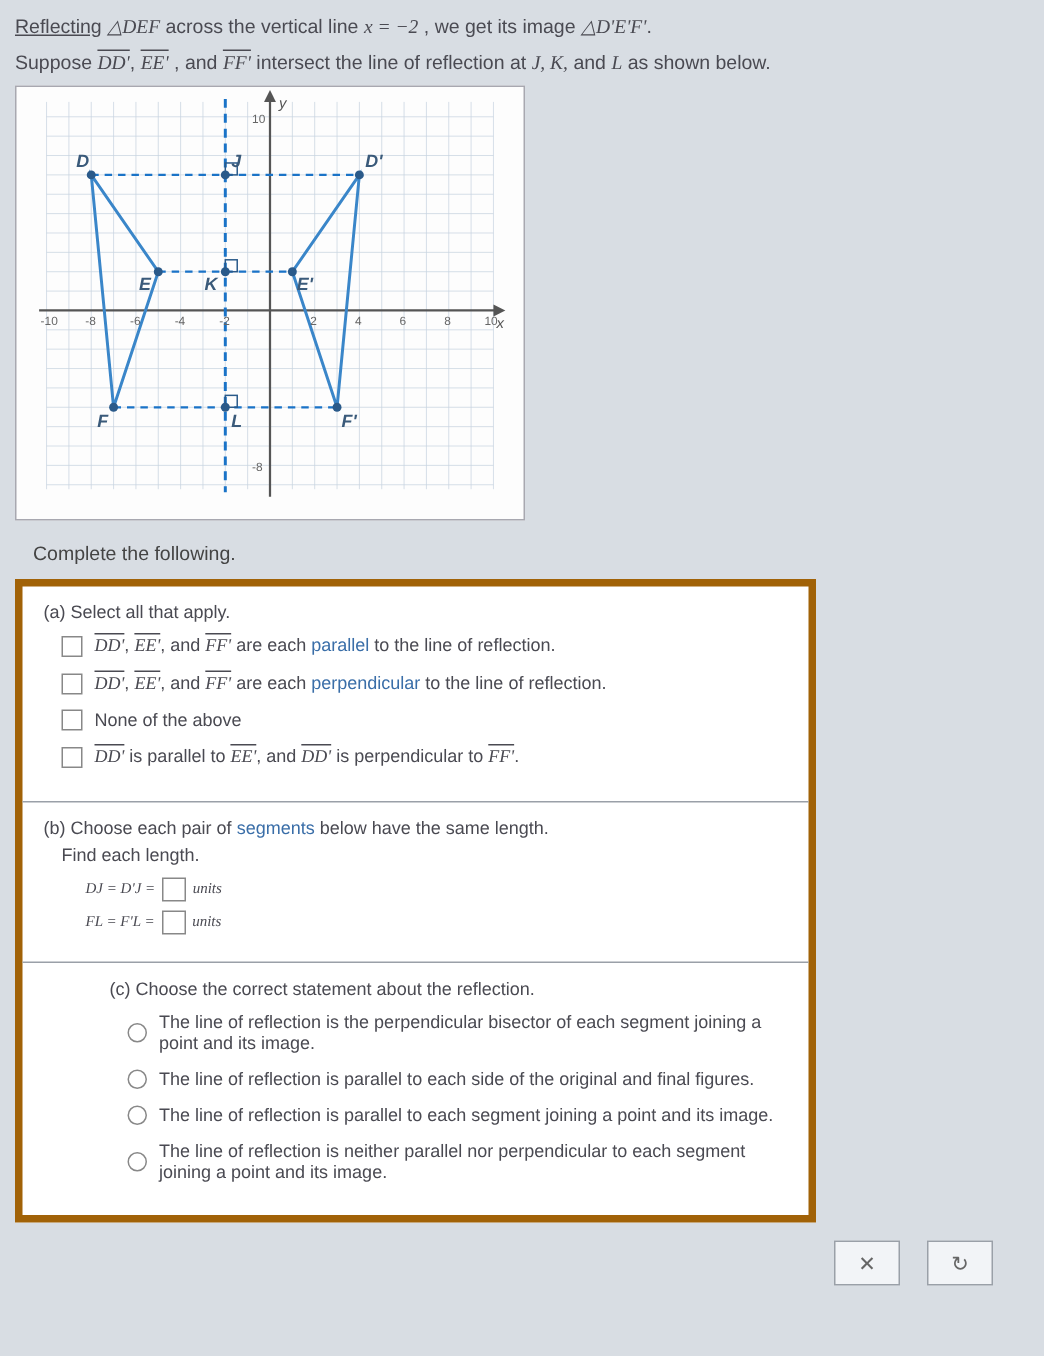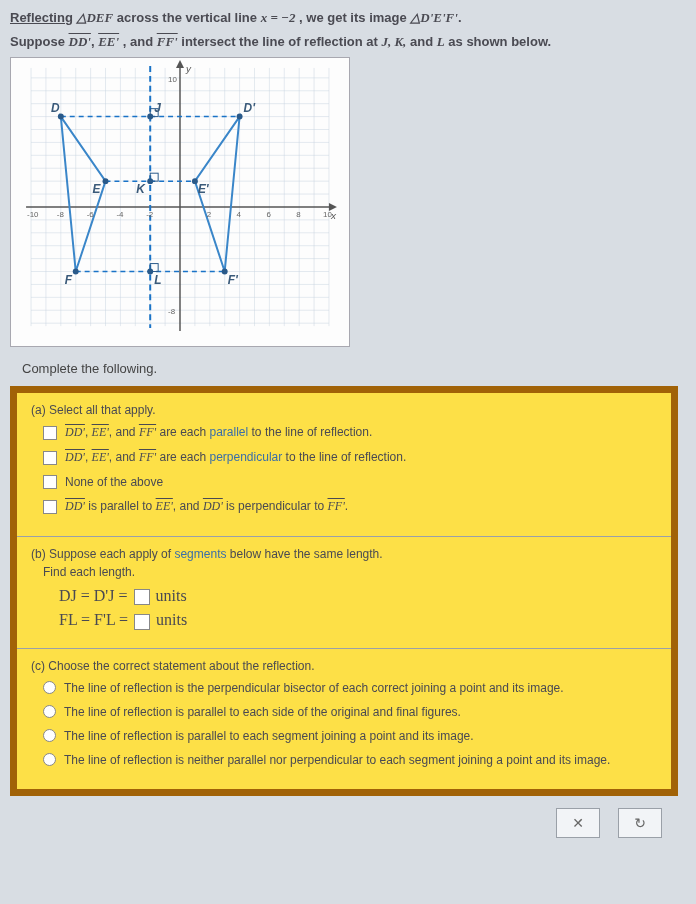--- a/index.html
+++ b/index.html
@@ -9,51 +9,51 @@
       width: 696px;
       height: 904px;
       padding: 8px 10px;
       font-size: 13px;
       color: #333;
     }
     .problem-text {
       margin-bottom: 4px;
       line-height: 1.5;
       color: #4a4a52;
-      font-weight: 700;
+      font-weight: 400;
     }
     .underline-link { text-decoration: underline; color: #4a4a52; cursor: pointer; }
     .overline { text-decoration: overline; }
     .graph-container {
       width: 340px;
       height: 290px;
       background: #fdfdfd;
       border: 1px solid #a8a8b0;
       margin: 6px 0 14px 0;
       position: relative;
     }
     .graph-svg { width: 100%; height: 100%; }
     .section-head {
       font-size: 13px;
       color: #444;
       margin-bottom: 10px;
       margin-left: 12px;
     }
     .qbox {
-      border: 7px solid #a16207;
-      background: #fde047;
-      width: 668px;
+      border: 5px solid #a16207;
+      background: #ffffff;
+      width: 534px;
       font-size: 12px;
       color: #4a4a52;
     }
     .qpart {
       border-bottom: 1px solid #9aa0a8;
       padding: 10px 14px 12px 14px;
     }
-    .qpart:last-child { border-bottom: none; }
+    .qpart:last-child { border-bottom: none; margin-left: 44px; }
     .opt-row {
       display: flex;
       align-items: center;
       margin: 8px 0 10px 12px;
       gap: 8px;
     }
     .chk {
       width: 14px; height: 14px;
       border: 1px solid #888; background: #fff;
       flex-shrink: 0;
@@ -65,21 +65,21 @@
     }
     .input-box {
       display: inline-block;
       width: 16px; height: 16px;
       border: 1px solid #888;
       background: #fff;
       vertical-align: middle;
       margin: 0 2px;
     }
     .blue-link { color: #3a6ea8; cursor: pointer; }
-    .eq-row { margin: 6px 0 6px 28px; font-family: 'Times New Roman', serif; font-size: 16px; }
+    .eq-row { margin: 6px 0 6px 28px; font-style: italic; font-family: 'Times New Roman', serif; font-size: 10px; }
     .subhead { margin: 4px 0 8px 12px; }
     .footer-btns {
       display: flex; justify-content: flex-end; gap: 18px;
       margin-top: 12px; width: 660px; padding-right: 8px;
     }
     .fbtn {
       width: 44px; height: 30px;
       border: 1px solid #9aa0a8; background: #f2f4f7;
       display: flex; align-items: center; justify-content: center;
       font-size: 14px; color: #666;
@@ -249,36 +249,36 @@
         <span class="overline ital">DD'</span><span> is parallel to </span>
         <span class="overline ital">EE'</span><span>, and </span>
         <span class="overline ital">DD'</span><span> is perpendicular to </span>
         <span class="overline ital">FF'</span><span>.</span>
       </div>
     </div>
   </div>
 
   <div class="qpart">
     <div>
-      <span>(b) Suppose each apply of </span><span class="blue-link">segments</span><span> below have the same length.</span>
+      <span>(b) Choose each pair of </span><span class="blue-link">segments</span><span> below have the same length.</span>
     </div>
     <div class="subhead">Find each length.</div>
     <div class="eq-row">
       <span>DJ = D'J =</span> <span class="input-box"></span> <span>units</span>
     </div>
     <div class="eq-row">
       <span>FL = F'L =</span> <span class="input-box"></span> <span>units</span>
     </div>
   </div>
 
   <div class="qpart">
     <div>(c) Choose the correct statement about the reflection.</div>
     <div class="opt-row">
       <div class="radio"></div>
-      <div>The line of reflection is the perpendicular bisector of each correct joining a point and its image.</div>
+      <div>The line of reflection is the perpendicular bisector of each segment joining a point and its image.</div>
     </div>
     <div class="opt-row">
       <div class="radio"></div>
       <div>The line of reflection is parallel to each side of the original and final figures.</div>
     </div>
     <div class="opt-row">
       <div class="radio"></div>
       <div>The line of reflection is parallel to each segment joining a point and its image.</div>
     </div>
     <div class="opt-row">

